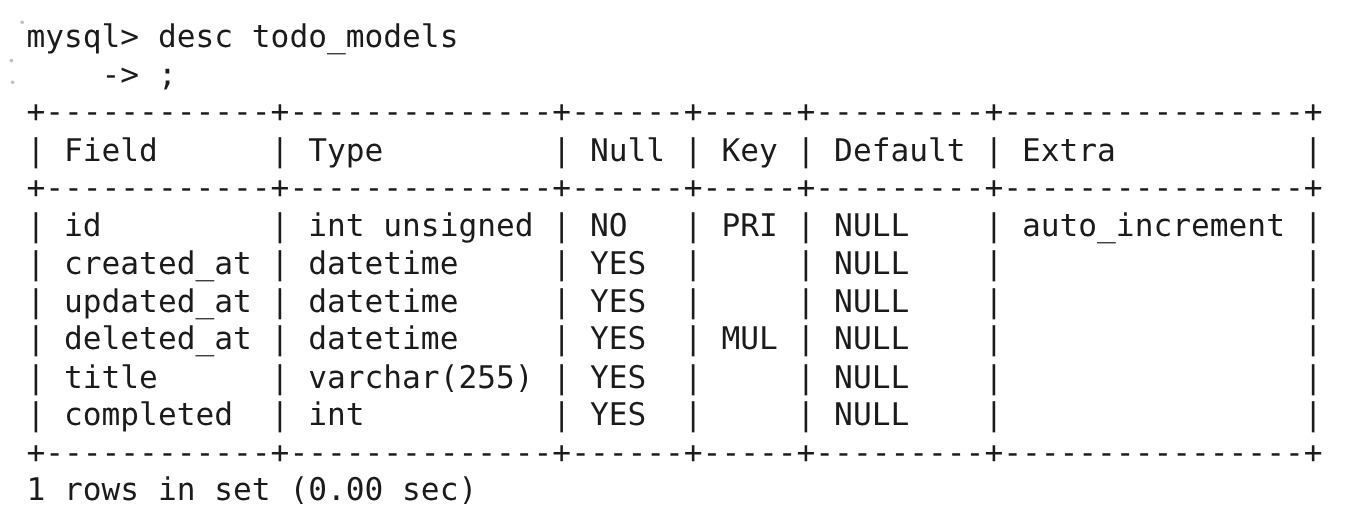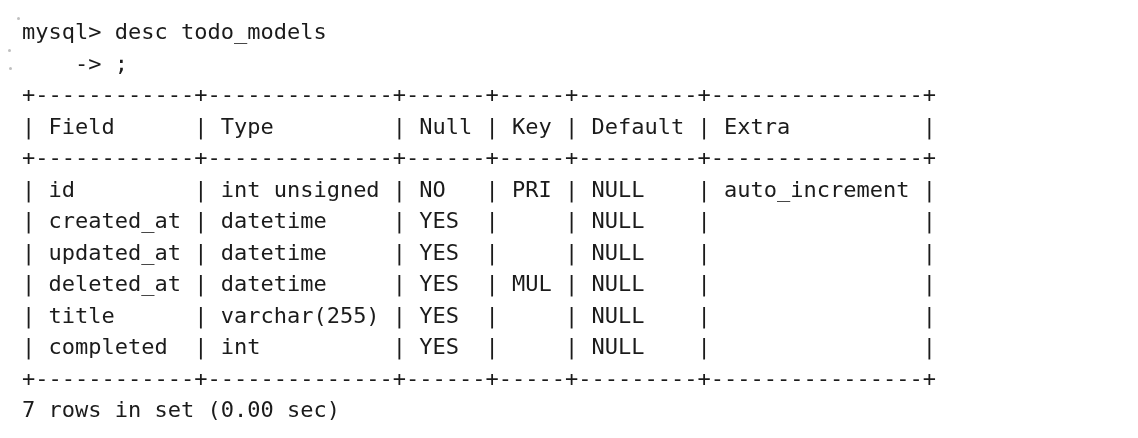--- a/index.html
+++ b/index.html
@@ -8,21 +8,21 @@
     background: #ffffff;
   }
   .screen {
     position: relative;
     width: 1138px;
     height: 436px;
     overflow: hidden;
     box-sizing: border-box;
     background: #ffffff;
     font-family: "DejaVu Sans Mono", "Liberation Mono", monospace;
-    font-size: 22px;
+    font-size: 26px;
     line-height: 31.5px;
     color: #1b1b1b;
     padding: 16px 0 0 22px;
   }
   .screen pre {
     margin: 0;
     font: inherit;
     white-space: pre;
   }
   
@@ -54,14 +54,14 @@
 | Field      | Type         | Null | Key | Default | Extra          |
 +------------+--------------+------+-----+---------+----------------+
 | id         | int unsigned | NO   | PRI | NULL    | auto_increment |
 | created_at | datetime     | YES  |     | NULL    |                |
 | updated_at | datetime     | YES  |     | NULL    |                |
 | deleted_at | datetime     | YES  | MUL | NULL    |                |
 | title      | varchar(255) | YES  |     | NULL    |                |
 | completed  | int          | YES  |     | NULL    |                |
 +------------+--------------+------+-----+---------+----------------+</pre>
 
-  <pre>7 rows in set (0.00 sec)</pre>
+  <pre>1 rows in set (0.00 sec)</pre>
 </div>
 
 </body></html>

